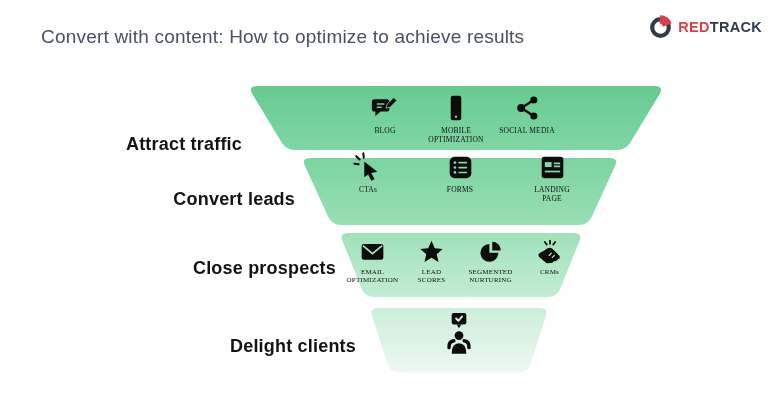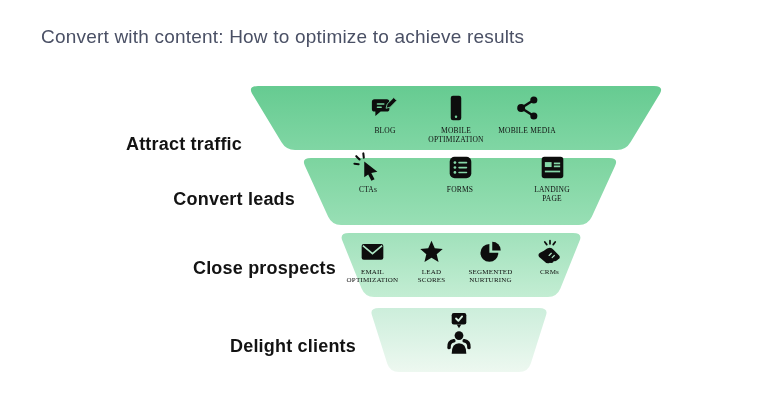--- a/index.html
+++ b/index.html
@@ -82,20 +82,27 @@
       </linearGradient>
       <linearGradient id="fg4" x1="0" y1="0" x2="0" y2="1">
         <stop offset="0" stop-color="#cceedb"></stop>
           <stop offset="1" stop-color="#edf8f0"></stop>
       </linearGradient>
     </defs>
   </svg>
 
   <div class="title">Convert with content: How to optimize to achieve results</div>
 
+  <div class="logo">
+    <svg width="26" height="27" viewBox="0 0 26 27">
+      <circle cx="12.5" cy="14.5" r="8.3" fill="none" stroke="#333a4d" stroke-width="4.2"></circle>
+      <path d="M12 2.2 A 11.5 11.5 0 0 1 23.6 10.6 L14.8 13.8 A 4.5 4.5 0 0 0 11.6 10.2 Z" fill="#d8414b"></path>
+    </svg>
+    <div class="logo-text"><span class="logo-red">RED</span><span class="logo-track">TRACK</span></div>
+  </div>
 
   <svg class="trap trap-1" width="416" height="64" viewBox="0 0 416 64">
     <path d="M10,0 H406 Q416,0 412,7.5 L382.5,56.3 Q378,64 369,64 H47 Q38,64 33.5,56.3 L4,7.5 Q0,0 10,0 Z" fill="url(#fg1)"></path>
   </svg>
   <svg class="trap trap-2" width="318" height="67" viewBox="0 0 318 67">
     <path d="M10,0 H308 Q318,0 314,8 L290.8,58.8 Q287,67 278,67 H40 Q31,67 27.2,58.8 L4,8 Q0,0 10,0 Z" fill="url(#fg2)"></path>
   </svg>
   <svg class="trap trap-3" width="244" height="64" viewBox="0 0 244 64">
     <path d="M10,0 H234 Q244,0 240.5,8 L221.4,55.6 Q218,64 209,64 H35 Q26,64 22.6,55.6 L3.5,8 Q0,0 10,0 Z" fill="url(#fg3)"></path>
   </svg>
@@ -132,21 +139,21 @@
     <div class="item">
       <div class="icon-box">
         <svg width="27" height="28" viewBox="0 0 32 32">
           <line x1="8.5" y1="16" x2="23.5" y2="6.5" stroke="#0d0d0d" stroke-width="3"></line>
           <line x1="8.5" y1="16" x2="23.5" y2="25.5" stroke="#0d0d0d" stroke-width="3"></line>
           <circle cx="23.5" cy="6.5" r="4.2" fill="#0d0d0d"></circle>
           <circle cx="8.5" cy="16" r="4.7" fill="#0d0d0d"></circle>
           <circle cx="23.5" cy="25.5" r="4.2" fill="#0d0d0d"></circle>
         </svg>
       </div>
-      <div class="item-label">MOBILE MEDIA</div>
+      <div class="item-label">SOCIAL MEDIA</div>
     </div>
   </div>
 
   <div class="icons icons-2">
     <div class="item">
       <div class="icon-box">
         <svg width="30" height="30" viewBox="0 0 32 32">
           <path d="M12 10 L26 21 L19.5 22.3 L23 29 L19.6 30.7 L16.2 24 L12 27 Z" fill="#0d0d0d"></path>
           <g stroke="#0d0d0d" stroke-width="2.2" stroke-linecap="round">
             <line x1="11" y1="1.5" x2="11.5" y2="6"></line>

